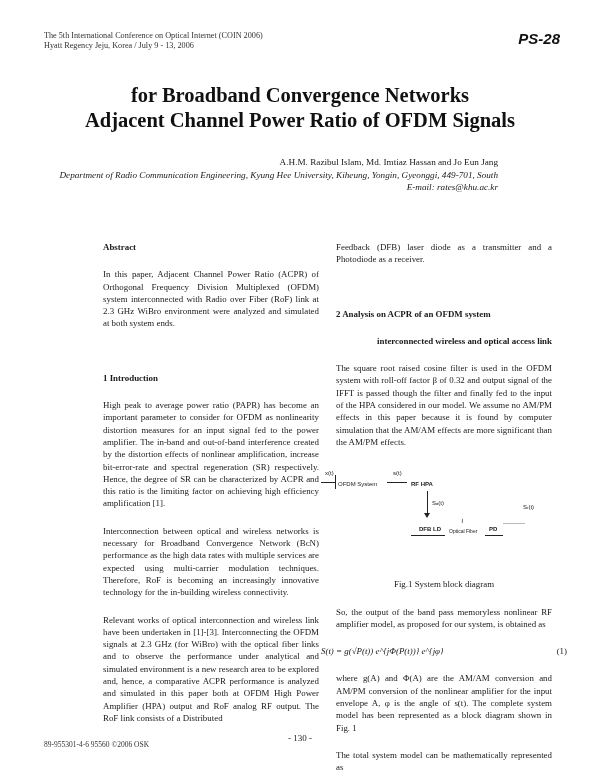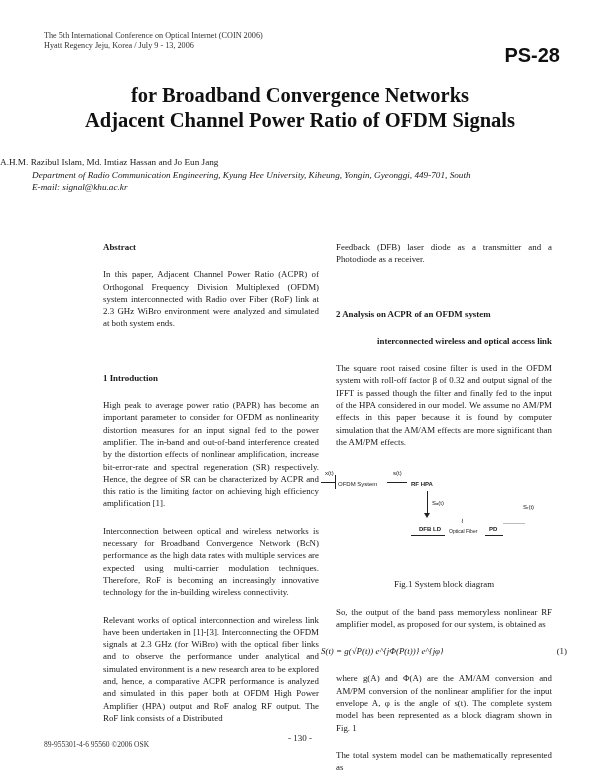--- a/index.html
+++ b/index.html
@@ -1,22 +1,22 @@
 <!DOCTYPE html>
 <html><head>
 <meta charset="utf-8">
 <style>
   html, body { margin: 0; padding: 0; background: #ffffff; }
   body { width: 600px; height: 776px; position: relative; overflow: hidden;
          font-family: "Liberation Serif", serif; color: #1a1a1a; }
   .abs { position: absolute; }
   .conf { left: 44px; top: 31px; font-size: 8.2px; line-height: 9.5px; color: #333; }
-  .ps { right: 40px; top: 44px; font-family: "Liberation Sans", sans-serif; font-weight: bold; font-size: 20px; color: #111; }
+  .ps { right: 40px; top: 30px; font-family: "Liberation Sans", sans-serif; font-weight: bold; font-size: 15px; color: #111; font-style: italic; }
   .title { left: 0; width: 600px; top: 83px; text-align: center; font-weight: bold; font-size: 20.5px; line-height: 25px; color: #111; }
-  .authors { left: 0; width: 498px; top: 156px; text-align: left; font-size: 9.2px; line-height: 12.5px; }
+  .authors { left: 0; width: 498px; top: 156px; text-align: right; font-size: 9.2px; line-height: 12.5px; }
   .authors .aff { font-style: italic; padding-left: 32px; }
   .col { position: absolute; top: 226px; width: 246px; font-size: 8.9px; line-height: 12.3px; text-align: justify; }
   .col.left { left: 90px; left: 90px; }
   .col.left { left: 88px; }
   .col.right { left: 321px; }
   .col p { margin: 15px; }
   .h { font-weight: bold; margin: 0 0 3px 0; }
   .h2 { font-weight: bold; }
   .sub { font-weight: bold; text-align: right; }
   .gap { height: 12px; }
@@ -40,21 +40,21 @@
 <div class="abs ps">PS-28</div>
 
 <div class="abs title">
   <div>for Broadband Convergence Networks</div>
   <div>Adjacent Channel Power Ratio of OFDM Signals</div>
 </div>
 
 <div class="abs authors">
   <div>A.H.M. Razibul Islam, Md. Imtiaz Hassan and Jo Eun Jang</div>
   <div class="aff">Department of Radio Communication Engineering, Kyung Hee University, Kiheung, Yongin, Gyeonggi, 449-701, South</div>
-  <div class="aff">E-mail: signal@khu.ac.kr</div>
+  <div class="aff">E-mail: rates@khu.ac.kr</div>
 </div>
 
 <div class="col left">
   <p class="h">Abstract</p>
   <p>In this paper, Adjacent Channel Power Ratio (ACPR) of Orthogonal Frequency Division Multiplexed (OFDM) system interconnected with Radio over Fiber (RoF) link at 2.3 GHz WiBro environment were analyzed and simulated at both system ends.</p>
   <div class="gap"></div>
   <p class="h">1   Introduction</p>
   <p>High peak to average power ratio (PAPR) has become an important parameter to consider for OFDM as nonlinearity distortion measures for an input signal fed to the power amplifier. The in-band and out-of-band interference created by the distortion effects of nonlinear amplification, increase bit-error-rate and spectral regeneration (SR) respectively. Hence, the degree of SR can be characterized by ACPR and this ratio is the limiting factor on achieving high efficiency amplification [1].</p>
   <p>Interconnection between optical and wireless networks is necessary for Broadband Convergence Network (BcN) performance as the high data rates with multiple services are expected using multi-carrier modulation techniques. Therefore, RoF is becoming an increasingly innovative technology for the in-building wireless connectivity.</p>
   <p>Relevant works of optical interconnection and wireless link have been undertaken in [1]-[3]. Interconnecting the OFDM signals at 2.3 GHz (for WiBro) with the optical fiber links and to observe the performance under analytical and simulated environment is a new research area to be explored and, hence, a comparative ACPR performance is analyzed and simulated in this paper both at OFDM High Power Amplifier (HPA) output and RoF analog RF output. The RoF link consists of a Distributed</p>

